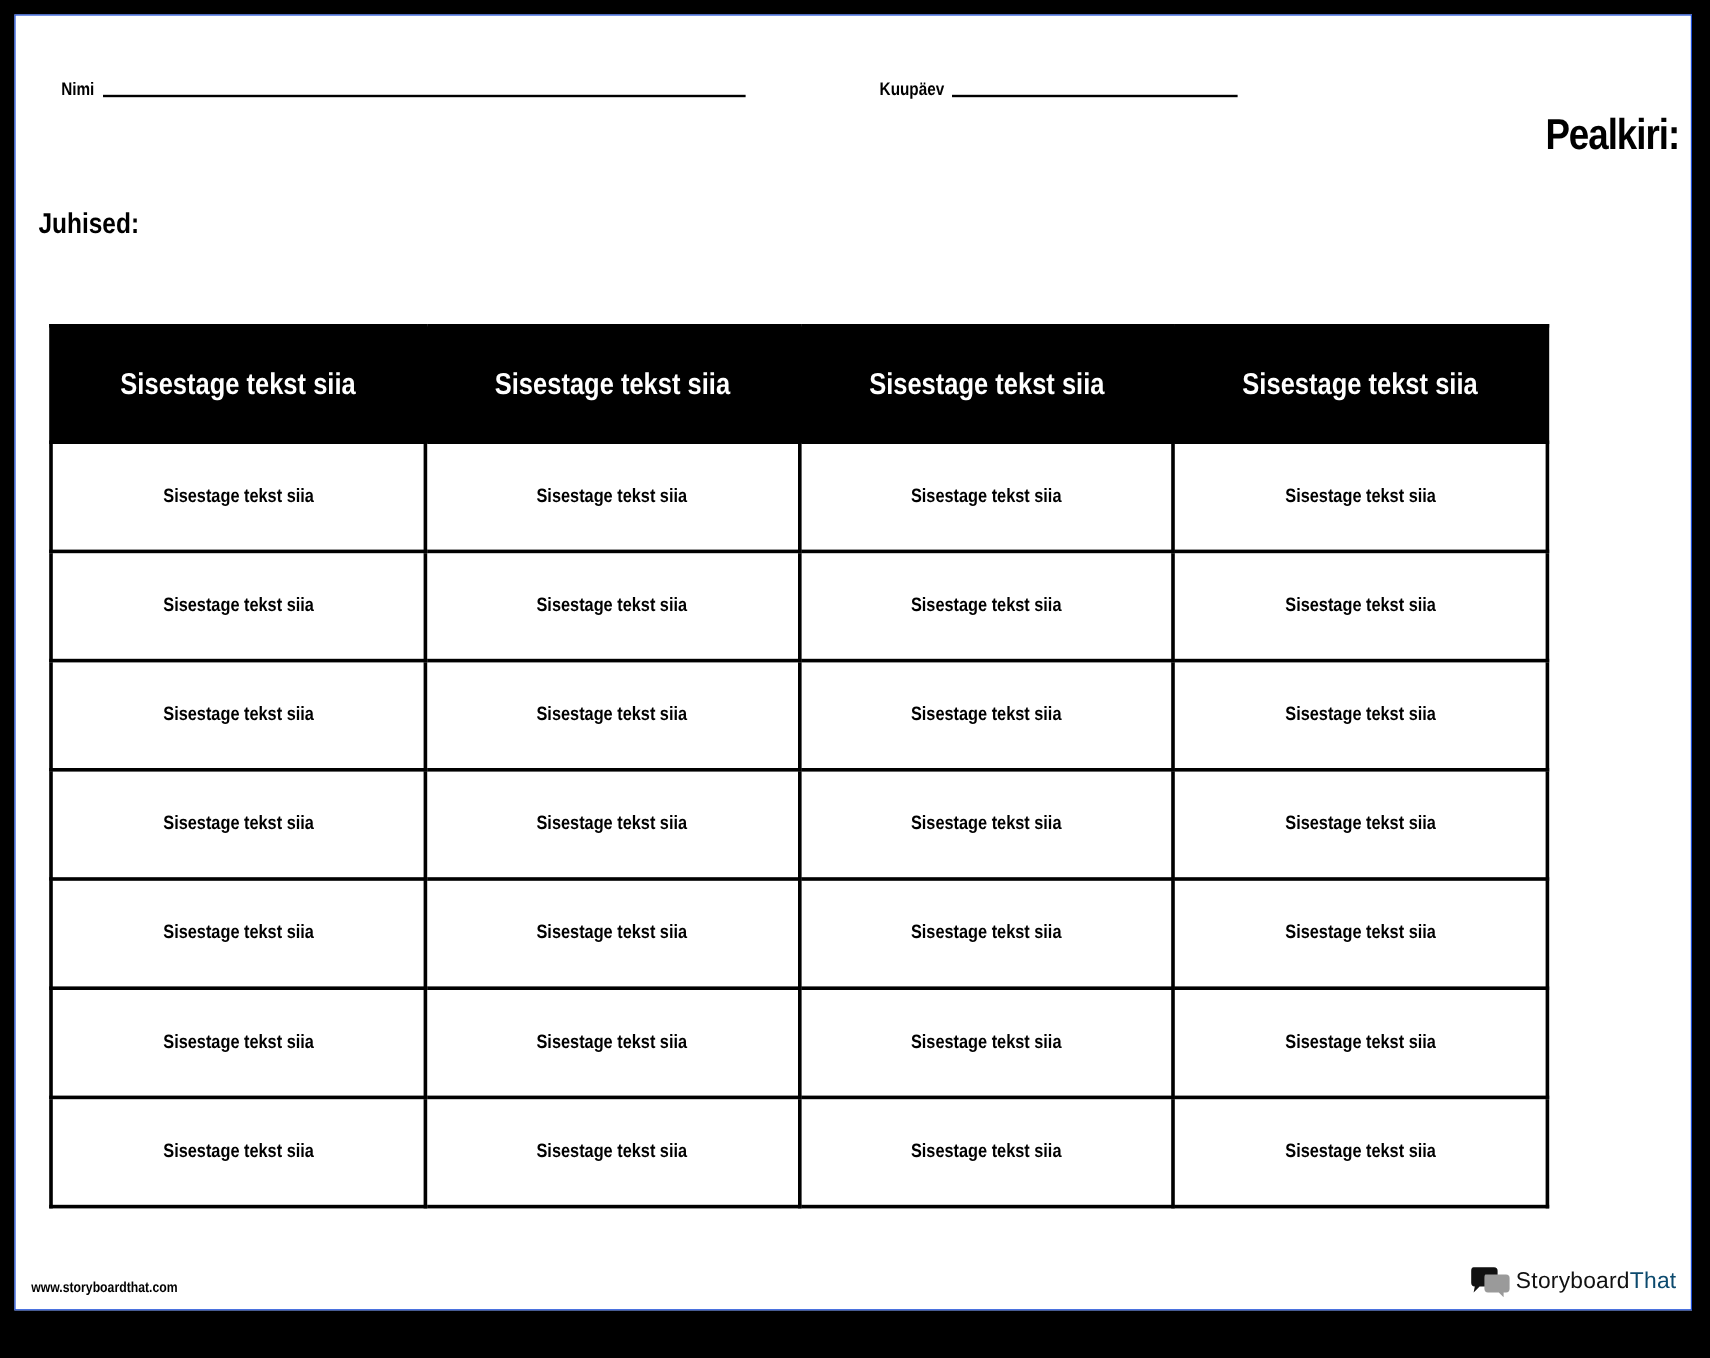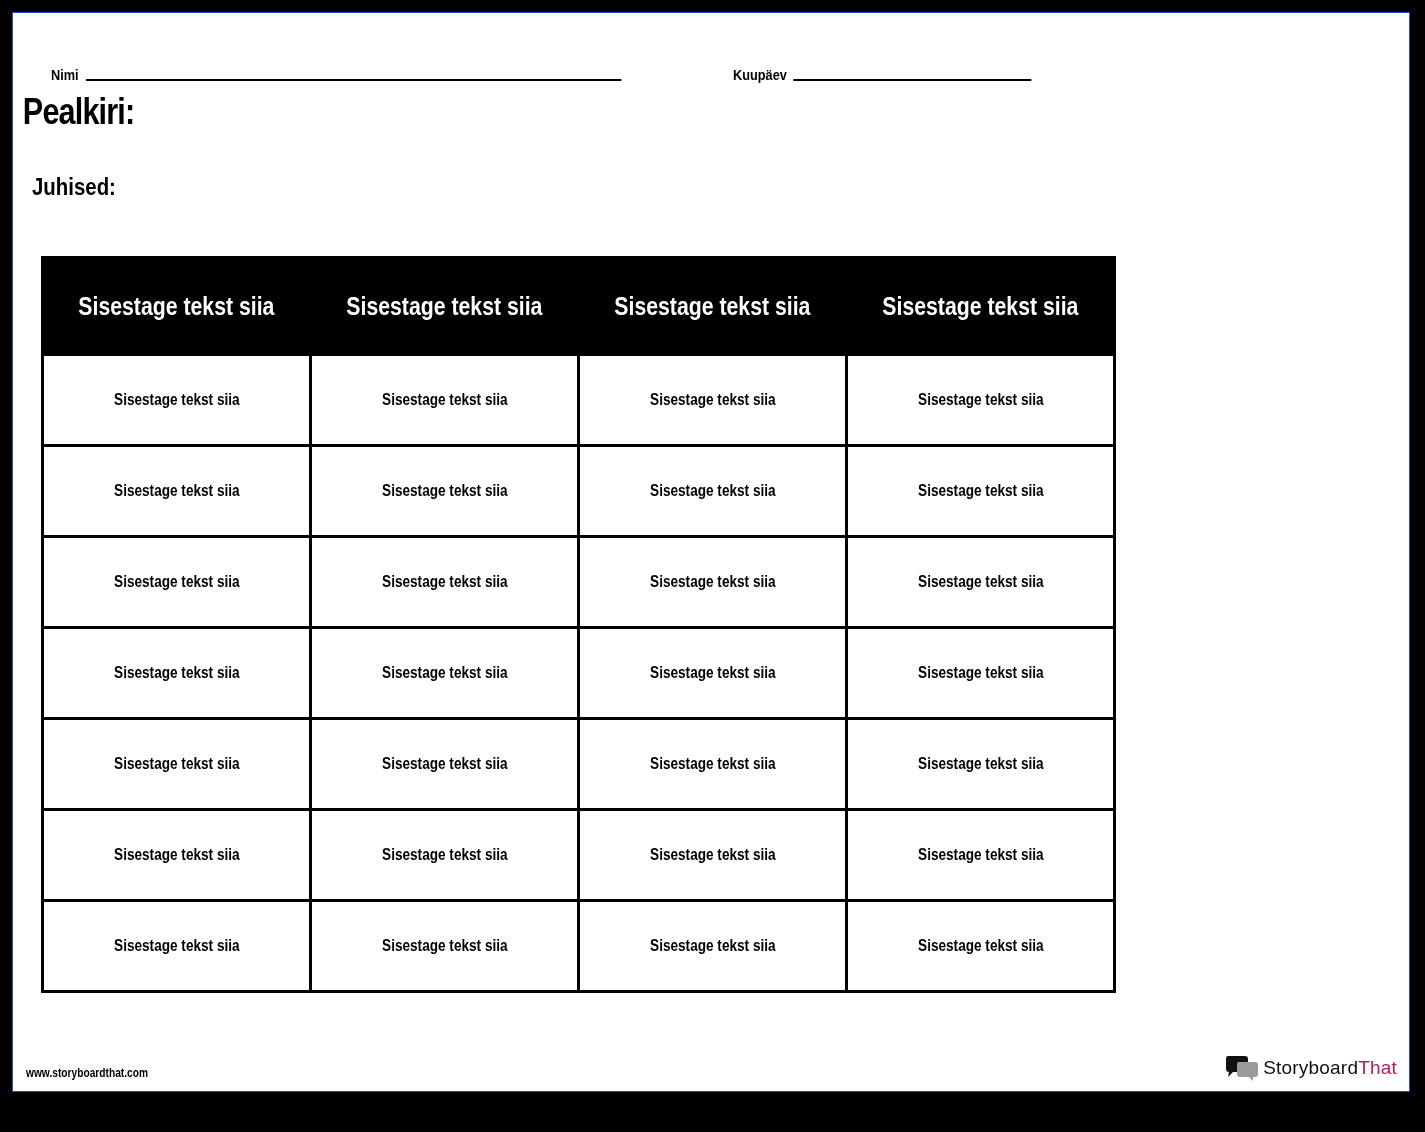--- a/index.html
+++ b/index.html
@@ -43,21 +43,21 @@
     .name-field { left: 38px; }
     .name-field .field-line { width: 630px; }
     .date-field { left: 720px; }
     .date-field .field-line { width: 280px; }
 
     .title {
       position: absolute;
       top: 78px;
       left: 0;
       width: 100%;
-      text-align: left;
+      text-align: right;
       font-weight: bold;
       font-size: 36px;
       letter-spacing: -1px;
     }
     .title span {
       display: inline-block;
       transform: scaleX(0.85);
     }
     .instructions {
       position: absolute;
@@ -65,22 +65,22 @@
       top: 160px;
       font-weight: bold;
       font-size: 24px;
       transform: scaleX(0.85);
       transform-origin: left top;
     }
 
     .grid {
       position: absolute;
       left: 28px;
-      top: 243px;
-      width: 1075px;
+      top: 257px;
+      width: 1250px;
       border-collapse: collapse;
       table-layout: fixed;
     }
     .grid th {
       background: #000;
       color: #fff;
       height: 94px;
       font-weight: bold;
       font-size: 25px;
       text-align: center;
@@ -121,21 +121,21 @@
       width: 34px;
       height: 26px;
       margin-right: 4px;
     }
     .brand-name {
       font-size: 19px;
       color: #111;
       letter-spacing: 0.2px;
     }
     .brand-name .light {
-      color: #be185d;
+      color: #0c4a6e;
       margin-top: 28px;
     }
   </style>
 </head>
 <body>
 
 <div class="page">
 
   <div class="field name-field">
     <span class="field-label">Nimi</span>

